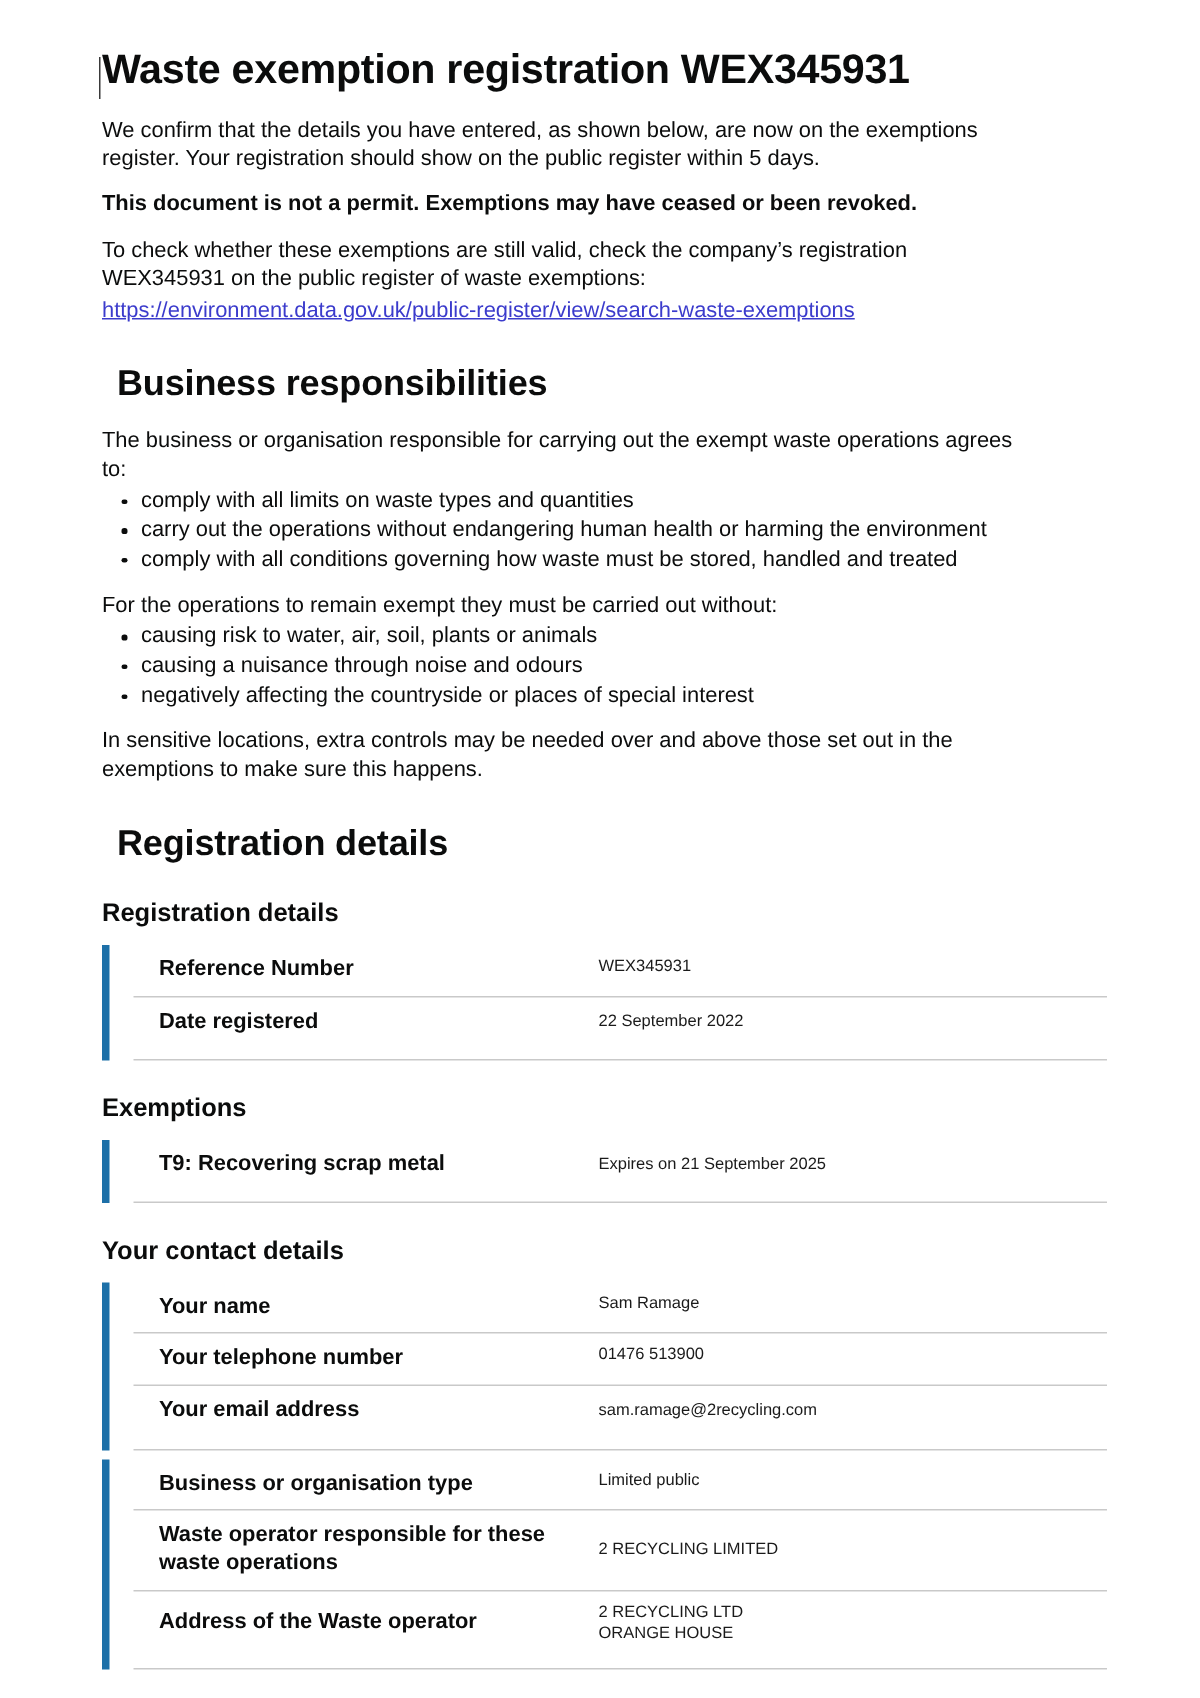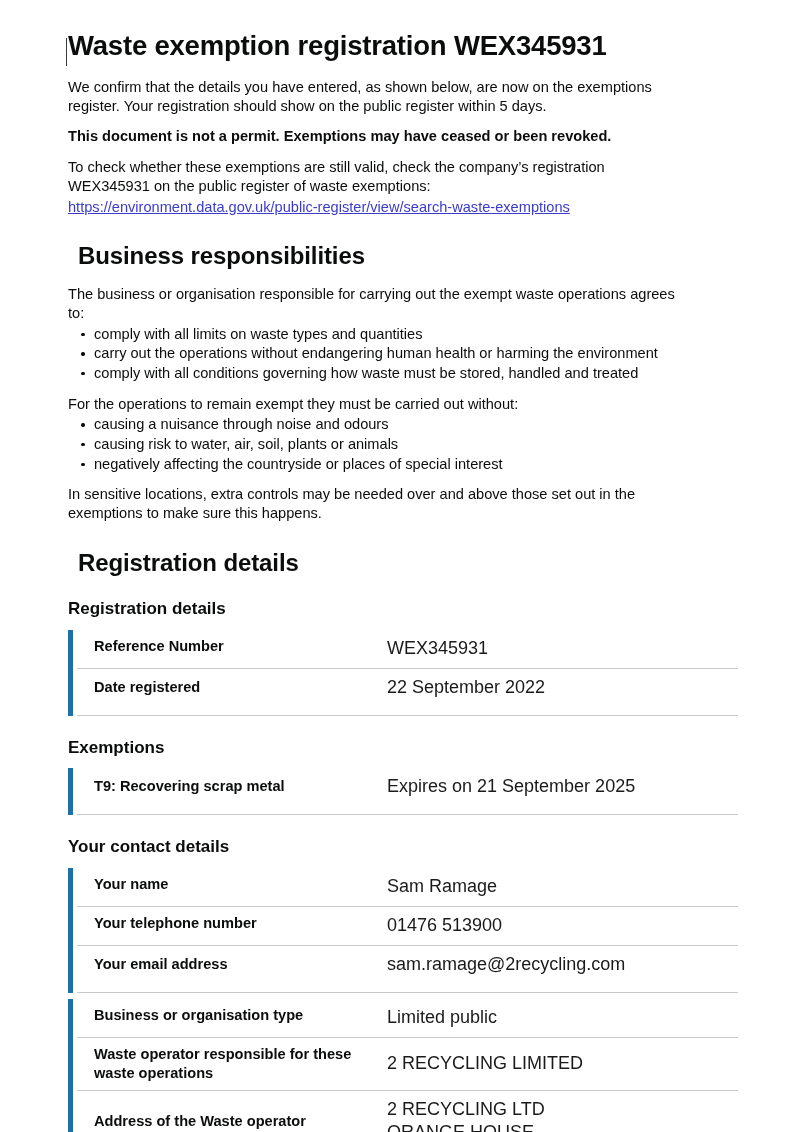--- a/index.html
+++ b/index.html
@@ -95,21 +95,21 @@
     width: 3.5px;
     height: 3.5px;
     border-radius: 50%;
     background: #0b0c0c;
   }
 
   .detail-table {
     position: relative;
     width: 670px;
     border-left: 5px solid #1d70a8;
-    padding-left: 4px;
+    padding-left: 16px;
     margin: 0 0 6px 0;
   }
   .detail-row {
     display: flex;
     align-items: flex-start;
     border-bottom: 1.6px solid #c9c9c9;
     padding: 7px 0 8px 17px;
     min-height: 30px;
   }
   .detail-row:last-child {
@@ -120,21 +120,21 @@
     width: 293px;
     flex: 0 0 293px;
     font-size: 14.6px;
     line-height: 1.28;
     font-weight: bold;
     color: #0b0c0c;
     padding-right: 10px;
   }
   .detail-val {
     flex: 1;
-    font-size: 18px;
+    font-size: 11px;
     line-height: 1.28;
     font-weight: normal;
     color: #1a1a1a;
     white-space: pre-line;
   }
   .detail-row.two-line .detail-val { align-self: center; }
 </style>
 </head>
 <body>
 
@@ -158,22 +158,22 @@
 
   <ul class="bullets">
     <li>comply with all limits on waste types and quantities</li>
     <li>carry out the operations without endangering human health or harming the environment</li>
     <li>comply with all conditions governing how waste must be stored, handled and treated</li>
   </ul>
 
   <p class="body-text tight">For the operations to remain exempt they must be carried out without:</p>
 
   <ul class="bullets">
+    <li>causing risk to water, air, soil, plants or animals</li>
     <li>causing a nuisance through noise and odours</li>
-    <li>causing risk to water, air, soil, plants or animals</li>
     <li>negatively affecting the countryside or places of special interest</li>
   </ul>
 
   <p class="body-text">In sensitive locations, extra controls may be needed over and above those set out in the exemptions to make sure this happens.</p>
 
   <h2 class="section-title">Registration details</h2>
 
   <h3 class="sub-title">Registration details</h3>
 
   <div class="detail-table">

